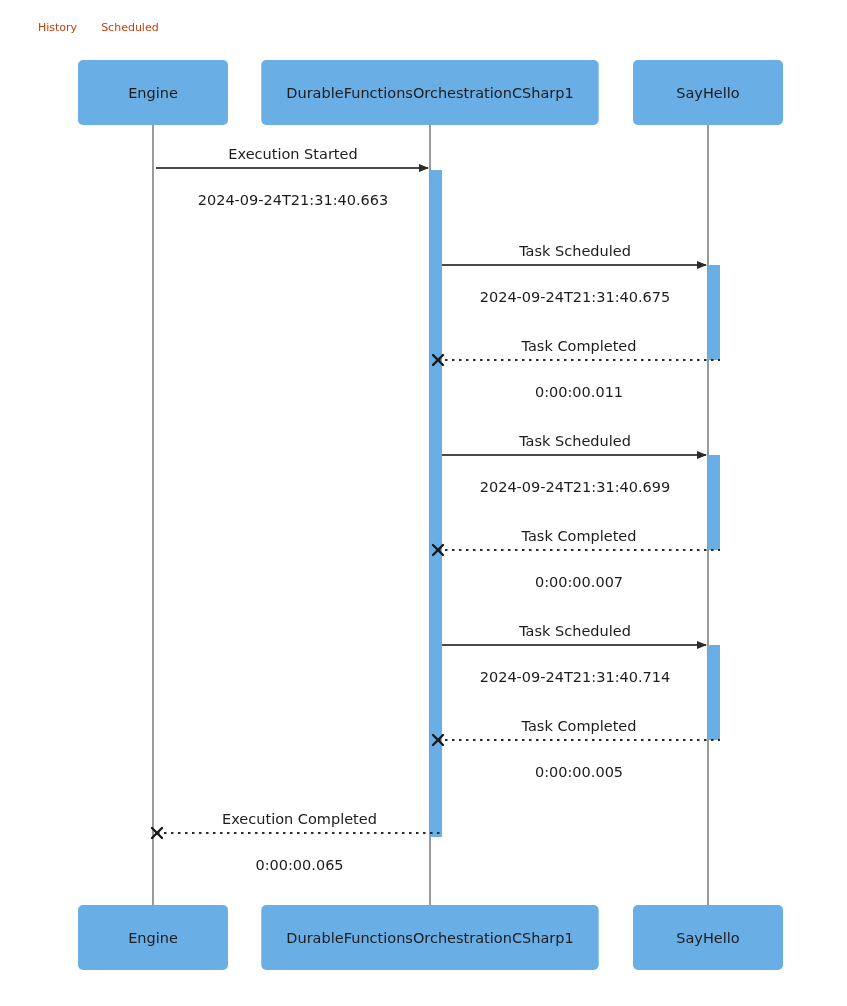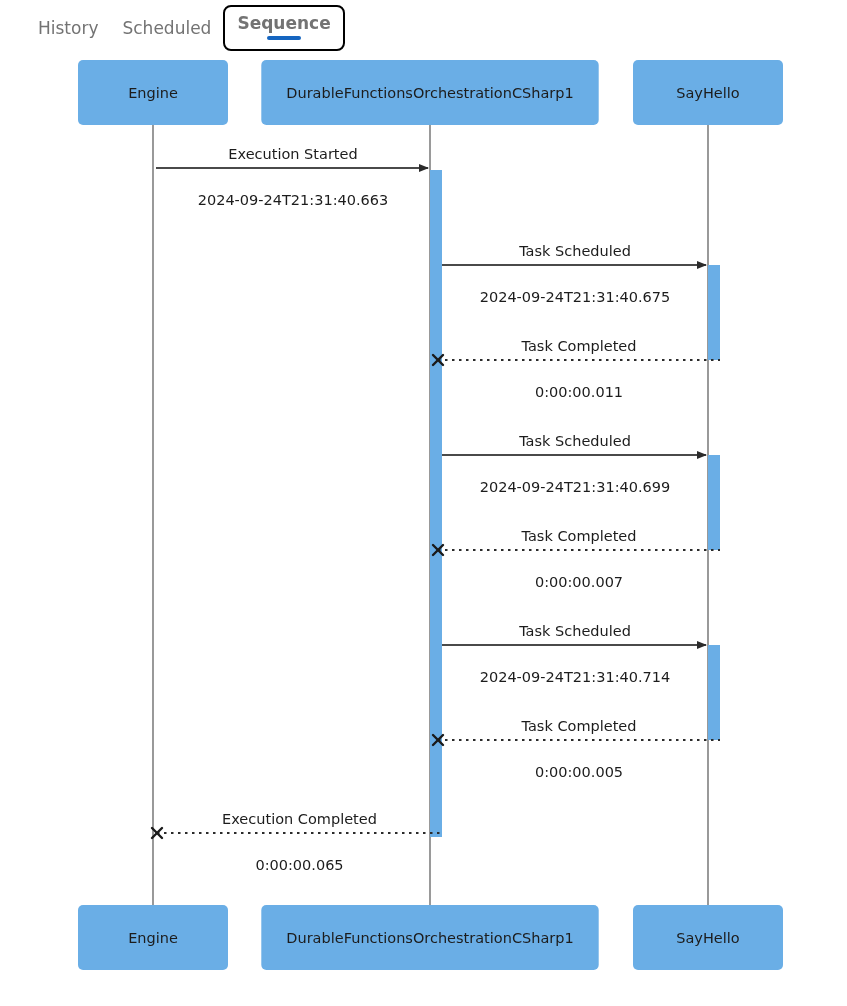--- a/index.html
+++ b/index.html
@@ -21,33 +21,32 @@
     left: 0;
     top: 0;
     height: 56px;
     display: flex;
     align-items: center;
     gap: 0px;
     padding-left: 26px;
     box-sizing: border-box;
   }
   .tab {
-    font-size: 17px;
-    color: #737373;
+    font-size: 11px;
+    color: #c2410c;
     padding: 4px 10px;
     line-height: 1.2;
     cursor: pointer;
     white-space: nowrap;
     background: transparent;
     border: 2px solid transparent;
     border-radius: 7px;
     position: relative;
     display: flex;
     flex-direction: column;
-    align-items: center;
     justify-content: center;
   }
   .tab.selected {
     border: 2px solid #000000;
     border-radius: 8px;
     font-weight: bold;
     padding: 6px 12px 9px 12px;
     background: #ffffff;
   }
   .tab .tab-underline {
@@ -127,24 +126,20 @@
 <body>
 
 <div id="tab-bar">
   <div class="tab">
     <span>History</span>
 
   </div>
   <div class="tab">
     <span>Scheduled</span>
 
-  </div>
-  <div class="tab selected">
-    <span>Sequence</span>
-    <span class="tab-underline" style="background: rgb(21, 101, 192);"></span>
   </div>
 </div>
 
 <div id="diagram-wrap">
   <svg id="sequence-diagram" viewBox="0 0 847 1006">
     <defs>
       <marker id="arrow-solid" markerWidth="10" markerHeight="10" refX="9" refY="4" orient="auto" markerUnits="userSpaceOnUse">
         <path d="M0,0 L10,4 L0,8 z" fill="#2b2b2b"></path>
       </marker>
     </defs>

